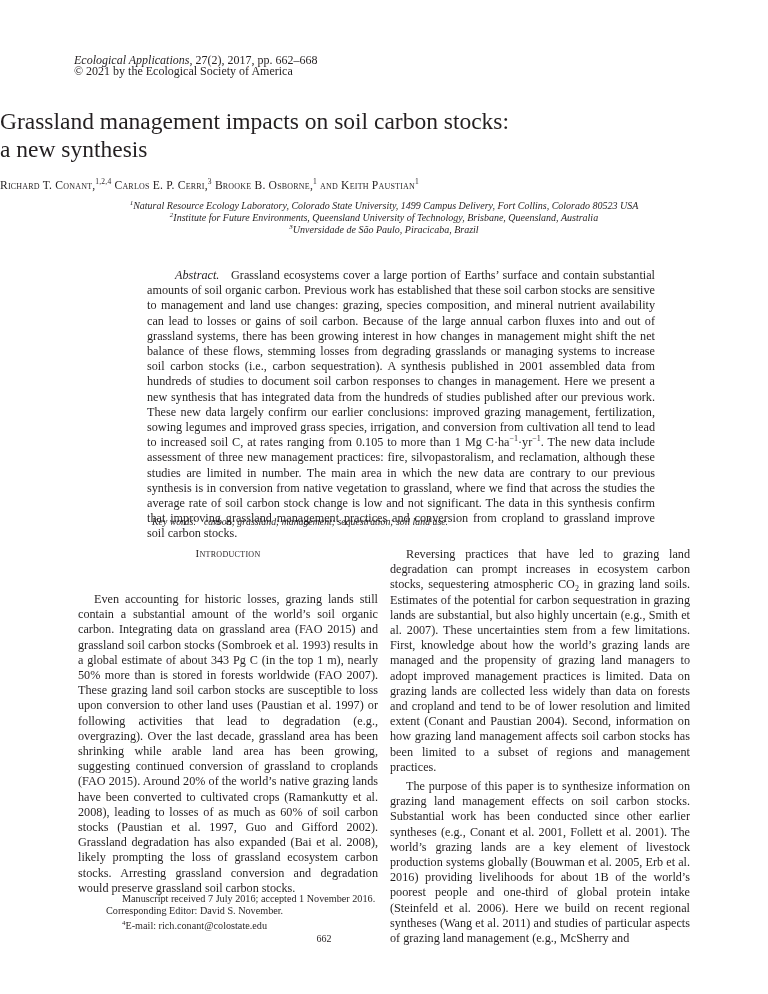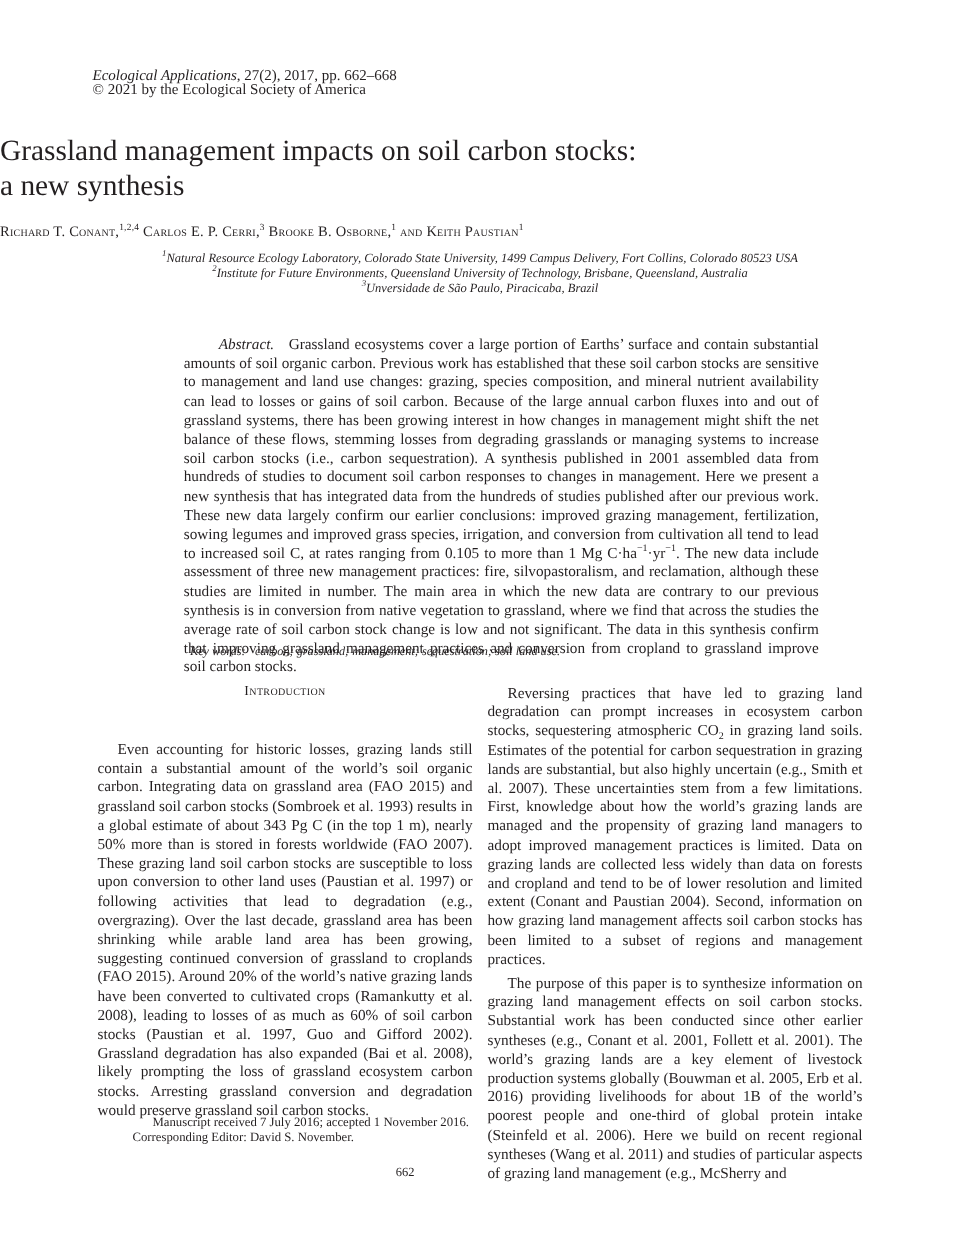--- a/index.html
+++ b/index.html
@@ -62,15 +62,16 @@
 </div>
 
 <div class="col right">
   <p><span>Reversing practices that have led to grazing land degradation can prompt increases in ecosystem carbon stocks, sequestering atmospheric CO</span><sub>2</sub><span> in grazing land soils. Estimates of the potential for carbon sequestration in grazing lands are substantial, but also highly uncertain (e.g., Smith et al. 2007). These uncertainties stem from a few limitations. First, knowledge about how the world’s grazing lands are managed and the propensity of grazing land managers to adopt improved management practices is limited. Data on grazing lands are collected less widely than data on forests and cropland and tend to be of lower resolution and limited extent (Conant and Paustian 2004). Second, information on how grazing land management affects soil carbon stocks has been limited to a subset of regions and management practices.</span></p>
   <p>The purpose of this paper is to synthesize information on grazing land management effects on soil carbon stocks. Substantial work has been conducted since other earlier syntheses (e.g., Conant et al. 2001, Follett et al. 2001). The world’s grazing lands are a key element of livestock production systems globally (Bouwman et al. 2005, Erb et al. 2016) providing livelihoods for about 1B of the world’s poorest people and one-third of global protein intake (Steinfeld et al. 2006). Here we build on recent regional syntheses (Wang et al. 2011) and studies of particular aspects of grazing land management (e.g., McSherry and</p>
 </div>
 
 <div class="footnote">
   <div>Manuscript received 7 July 2016; accepted 1 November 2016.</div>
   <div class="noind">Corresponding Editor: David S. November.</div>
+  <div><sup>4</sup><span>E-mail: rich.conant@colostate.edu</span></div>
 </div>
 
 <div class="pagenum">662</div>
 
 </body></html>

